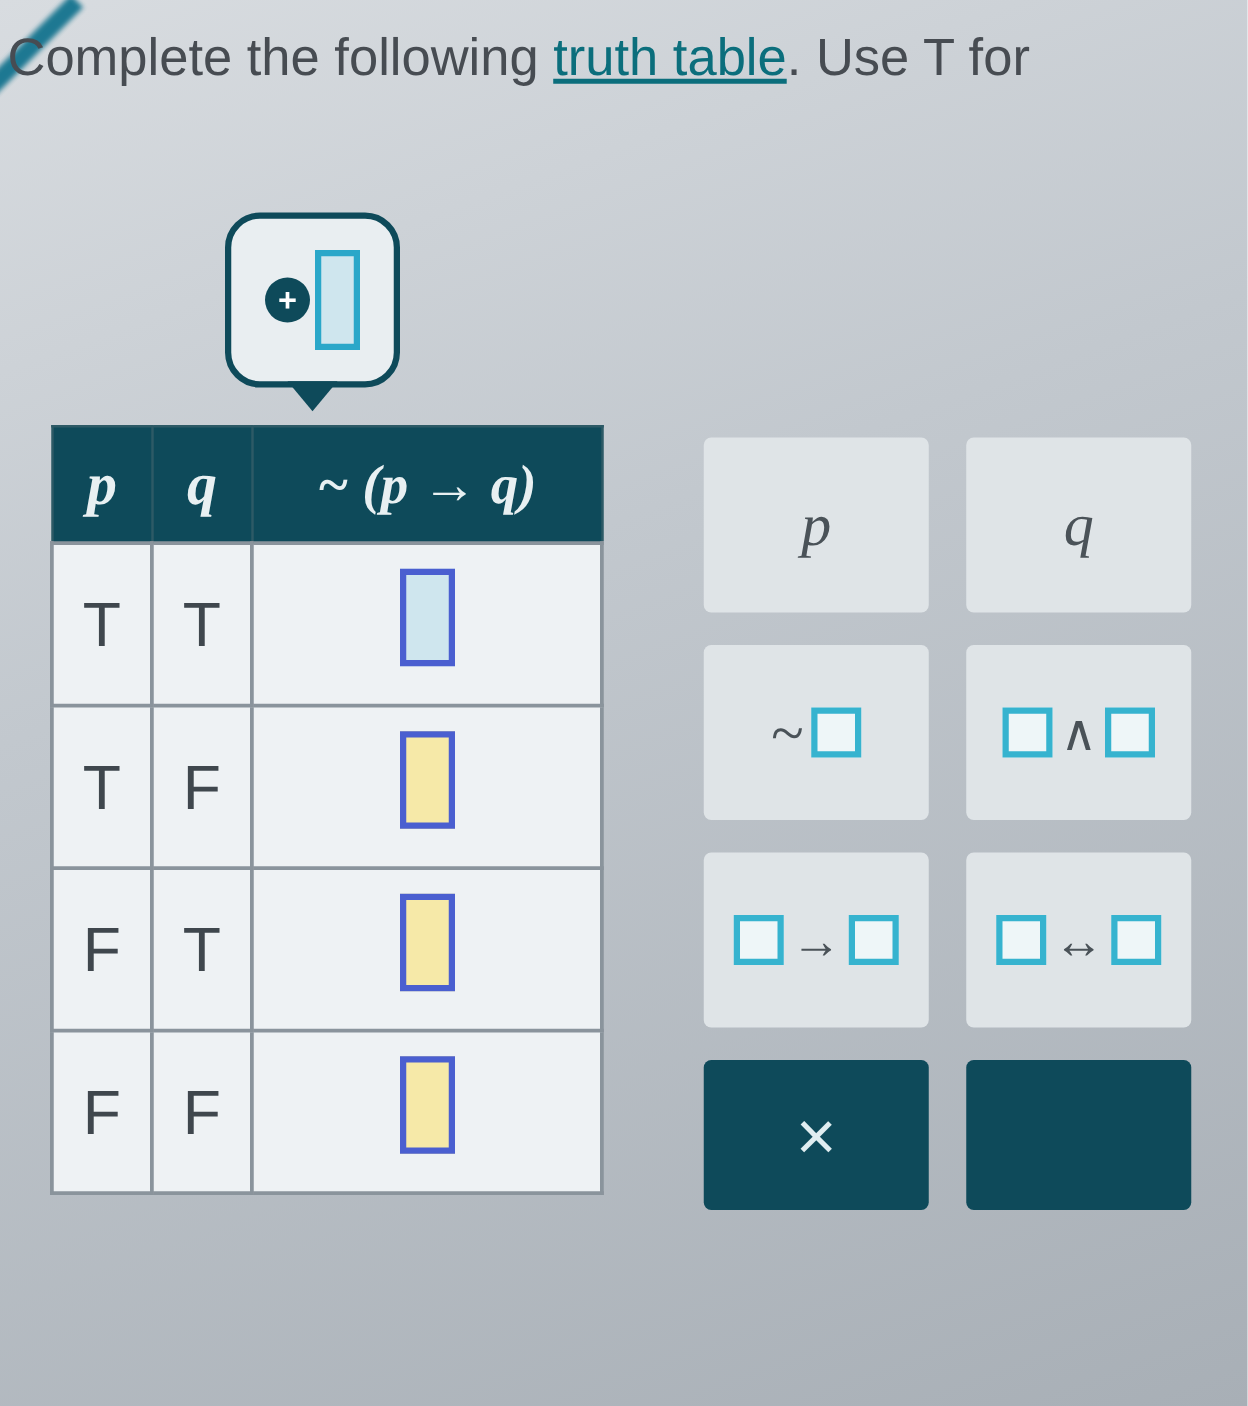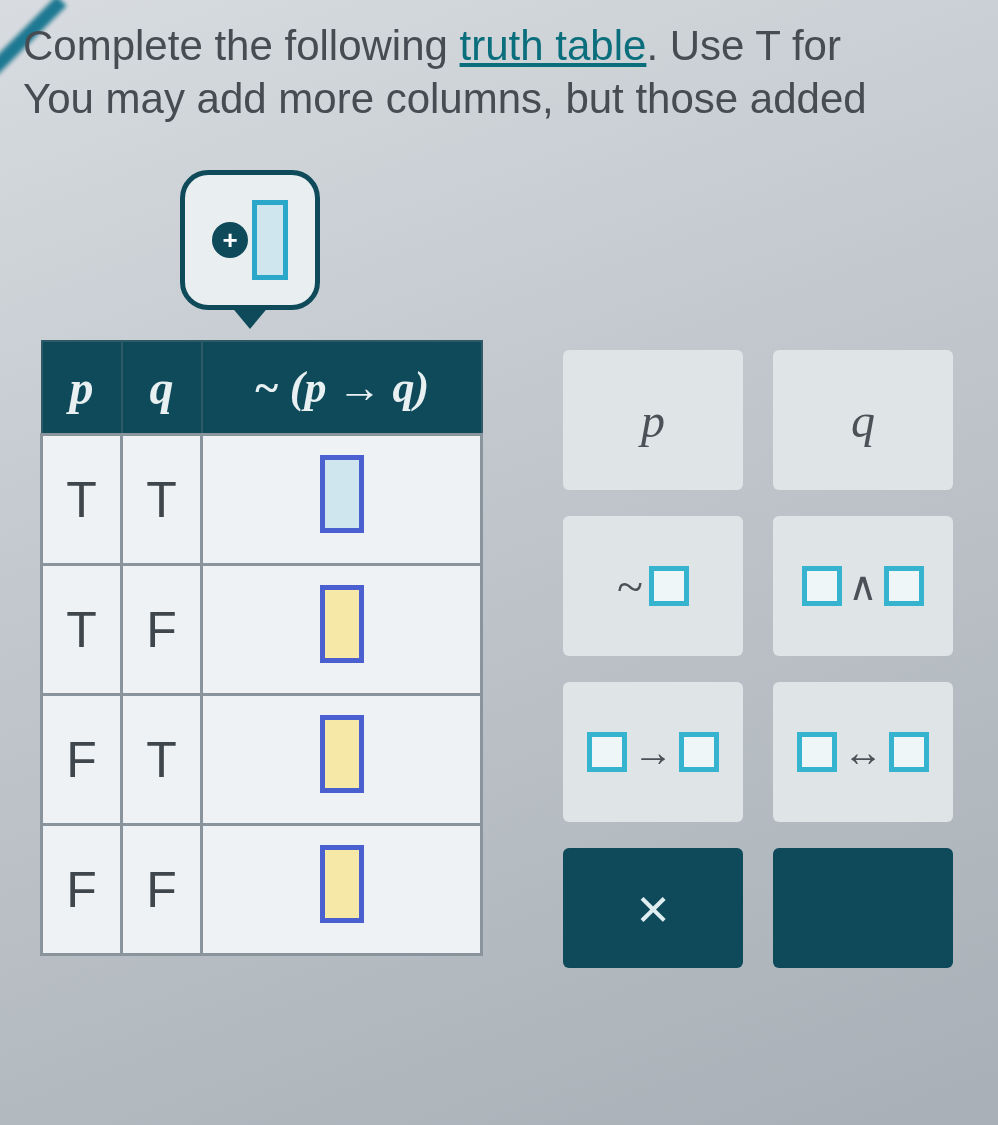--- a/index.html
+++ b/index.html
@@ -26,21 +26,21 @@
   }
   .instructions {
     position: absolute;
     top: 20px;
     left: 0;
     right: 0;
     font-size: 42px;
     font-weight: 500;
     line-height: 1.25;
     color: #474c52;
-    padding-left: 23px;
+    padding-left: 6px;
     filter: blur(0.6px);
   }
   .link { color: #0b6e7c; text-decoration: underline; }
   .content {
     position: absolute;
     top: 170px;
     left: 40px;
     right: 0;
     display: flex;
     gap: 80px;
@@ -166,21 +166,20 @@
     font-size: 56px;
   }
 </style>
 </head>
 <body>
 
 <div class="checkmark"></div>
 
 <div class="instructions">
   <span>Complete the following </span><span class="link">truth table</span><span>. Use T for</span><br>
-  <span>You may add more columns, but those added</span>
 </div>
 
 <div class="content">
 
   <div class="truth-table-wrap">
     <div class="add-col-callout">
       <span class="plus-badge">+</span>
       <span class="mini-col"></span>
     </div>
 

